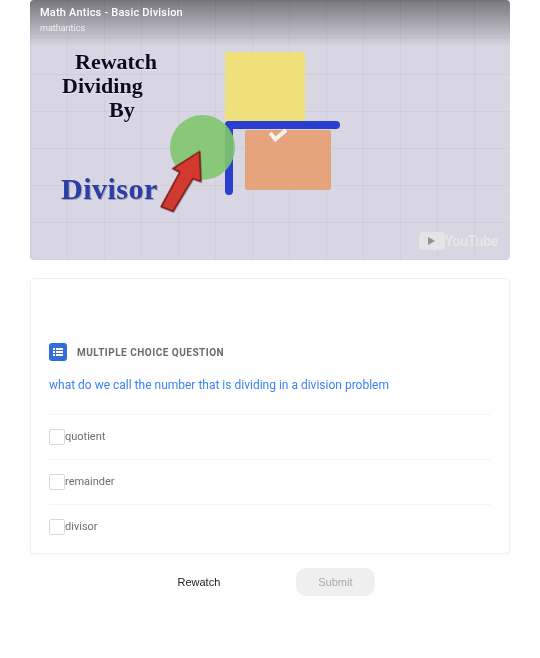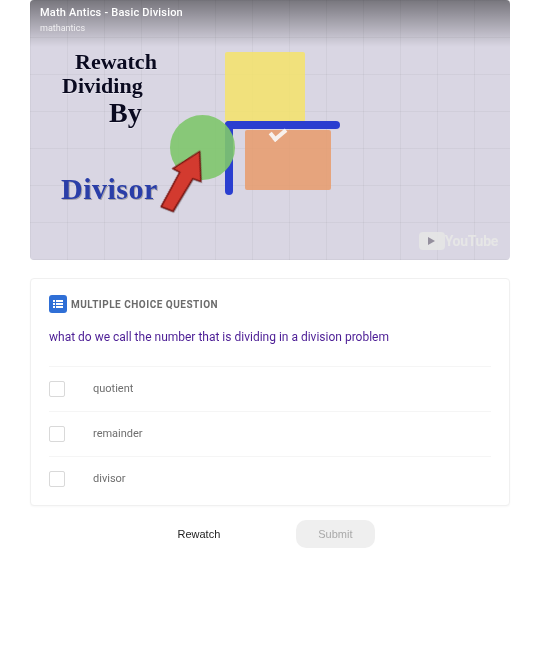--- a/index.html
+++ b/index.html
@@ -36,21 +36,21 @@
   .vid-text-1, .vid-text-2, .vid-text-3 {
     position:absolute;
     font-family: Georgia, "Times New Roman", serif;
     font-weight: 900;
     color:#0a0a20;
     text-shadow: 0 1px 0 rgba(255,255,255,.4);
     line-height:1.05;
   }
   .vid-text-1 { left:45px; top:50px; font-size:22px; }
   .vid-text-2 { left:32px; top:74px; font-size:22px; }
-  .vid-text-3 { left:79px; top:98px; font-size:28px;text-align:center; }
+  .vid-text-3 { left:79px; top:98px; font-size:22px;text-align:center; }
 
   .vid-divisor {
     position:absolute; left:31px; top:172px;
     font-family: Georgia, "Times New Roman", serif;
     font-weight:900; font-size:30px; color:#2a3ea8;
     text-shadow: 1px 1px 0 rgba(0,0,0,.25);
     letter-spacing:.5px;
   }
 
   .shape { position:absolute; }
@@ -79,30 +79,30 @@
 
   
   .card {
     margin-top:18px;
     background:#fff;
     border:1px solid #f0f0f0;
     border-radius:4px;
     padding:16px 18px 4px 18px;
     box-shadow: 0 1px 2px rgba(0,0,0,0.03);
   }
-  .card-header { display:flex; align-items:center; gap:4px; margin-bottom:16px;}
+  .card-header { display:flex; align-items:center; gap:10px; margin-bottom:16px;margin-top:48px;}
   .header-icon {
     width:18px;height:18px;background:#2f6fd6;border-radius:3px;
     display:flex;align-items:center;justify-content:center;color:#fff;font-size:9px;
   }
   .header-label { font-size:10px; font-weight:700; letter-spacing:.5px; color:#6b6b6b; }
-  .question-text { font-size:12px; color:#4c1d95; margin-bottom:20px; line-height:1.4;}
+  .question-text { font-size:12px; color:#3b82f6; margin-bottom:20px; line-height:1.4;}
 
   .choice {
-    display:flex; align-items:center; gap:28px;
+    display:flex; align-items:center; gap:0;
     padding:14px 0;
     border-top:1px solid #f5f5f5;
     cursor:pointer;
   }
   .choice:first-of-type{border-top:none;}
   .checkbox {
     width:16px;height:16px;border:1px solid #d9d9d9;border-radius:2px;background:#fff;
     flex-shrink:0;
   }
   .choice-label { font-size:11px; color:#6e6e6e; }

